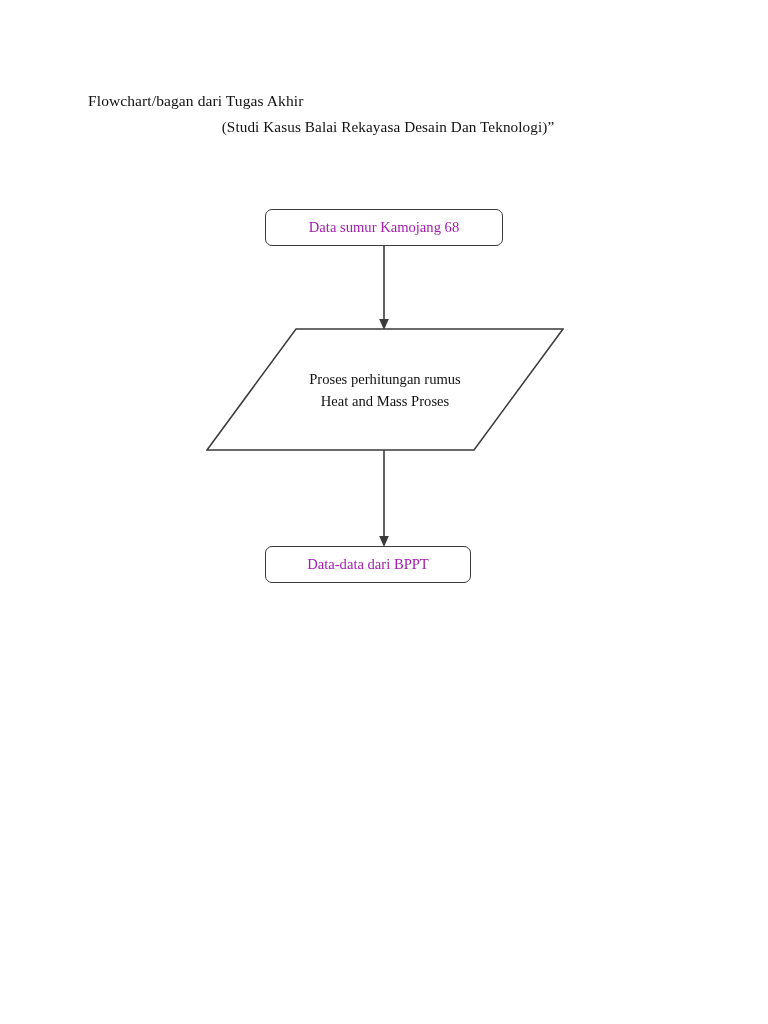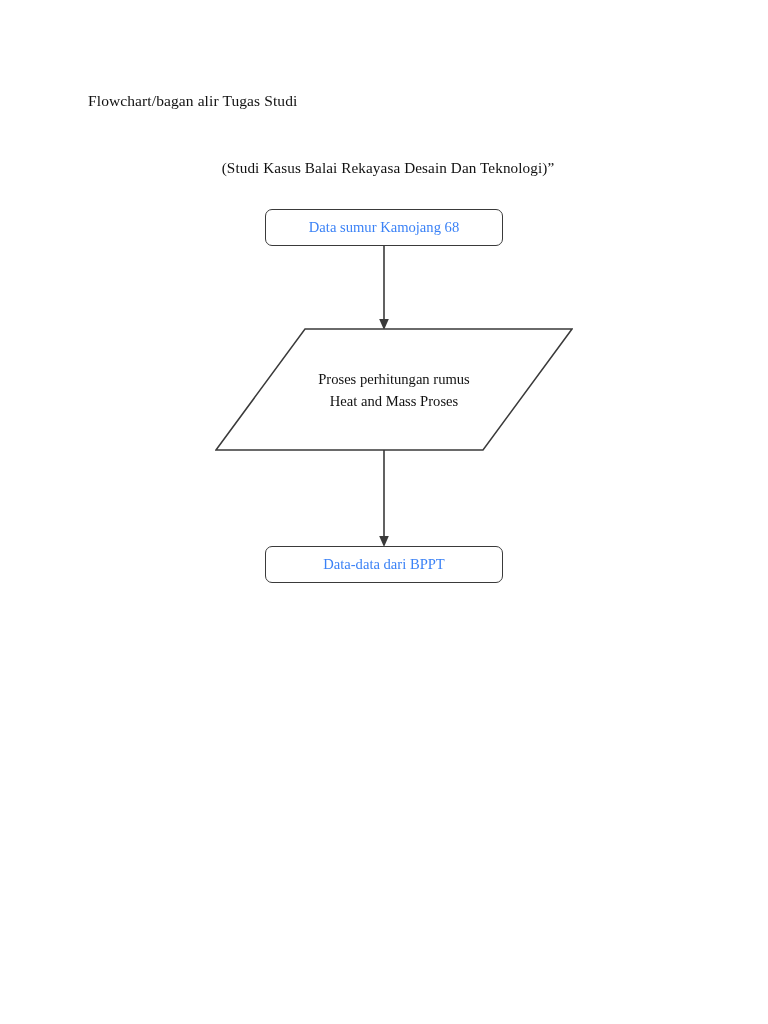--- a/index.html
+++ b/index.html
@@ -37,21 +37,20 @@
   }
   .head-line-1 { text-align: left; }
   .head-line-2 {
     text-align: center;
     font-size: 15.2px;
     letter-spacing: -0.05px;
   }
   .head-line-3 {
     text-align: center;
     font-size: 15.2px;
-    margin-top: 41px;
   }
   .italic { }
 
   
   .flow {
     position: absolute;
     left: 0;
     top: 0;
     width: 768px;
     height: 1024px;
@@ -64,28 +63,28 @@
     align-items: center;
     justify-content: center;
     text-align: center;
   }
 
   .node-box {
     border: 1.3px solid #3a3a3a;
     border-radius: 7px;
     background: #ffffff;
     font-size: 14.6px;
-    color: #3b82f6;
+    color: #a21caf;
   }
 
   #node-source  { left: 265px; top: 209px; width: 238px; height: 37px; }
-  #node-output  { left: 265px; top: 546px; width: 238px; height: 37px; }
+  #node-output  { left: 265px; top: 546px; width: 206px; height: 37px; }
 
   .node-parallelogram {
-    left: 215px;
+    left: 206px;
     top: 328px;
     width: 358px;
     height: 123px;
   }
   .para-svg {
     position: absolute;
     left: 0;
     top: 0;
     width: 358px;
     height: 123px;
@@ -107,21 +106,21 @@
 
   #connector-1 { left: 374px; top: 245px; height: 85px; }
   #connector-2 { left: 374px; top: 450px; height: 97px; }
 </style>
 </head>
 <body>
 
 <div class="page">
 
   <div class="heading">
-    <div class="head-line head-line-1"><span class="italic">Flowchart</span><span>/bagan alir Tugas Studi</span></div>
+    <div class="head-line head-line-1"><span class="italic">Flowchart</span><span>/bagan dari Tugas Akhir</span></div>
     <div class="head-line head-line-3">(Studi Kasus Balai Rekayasa Desain Dan Teknologi)”</div>
   </div>
 
   <div class="flow">
 
     <div id="node-source" class="node node-box">
       <span>Data sumur Kamojang 68</span>
     </div>
 
     <div id="connector-1" class="connector">

